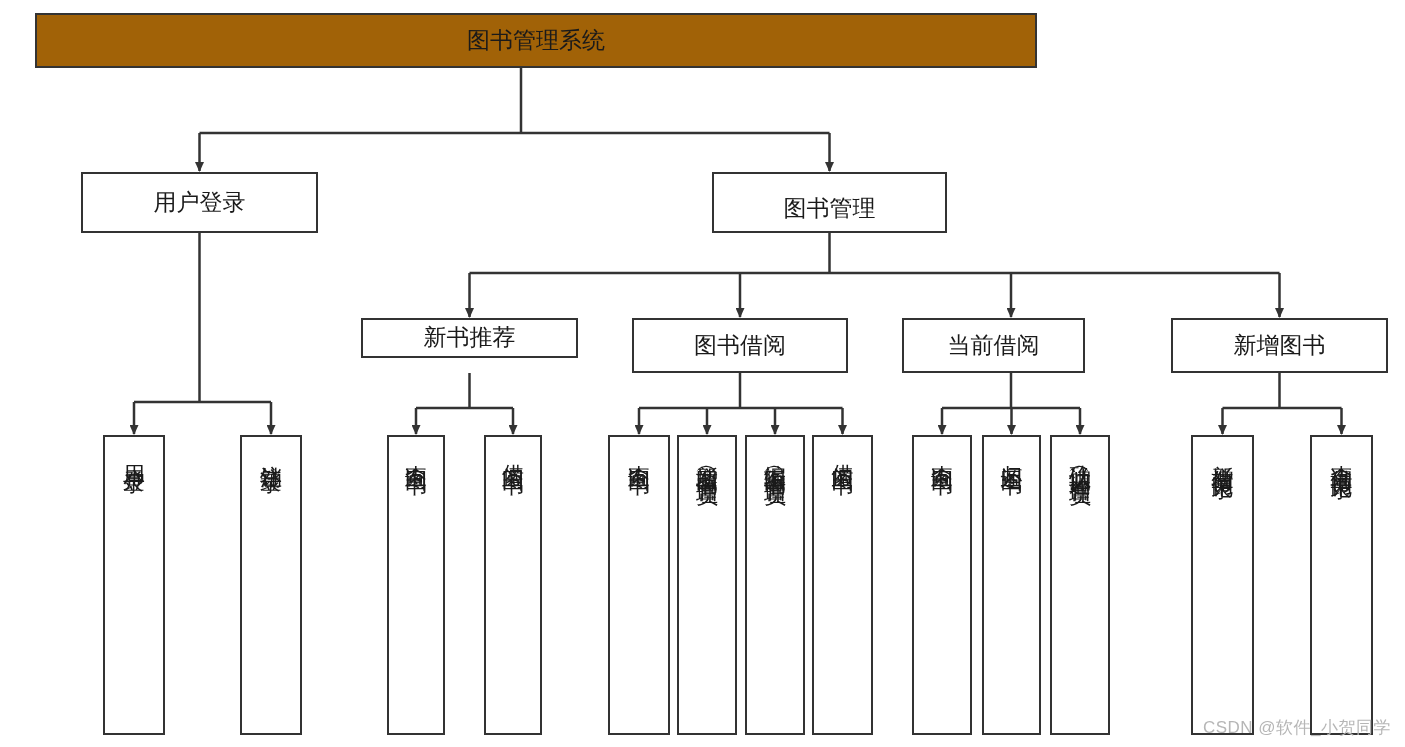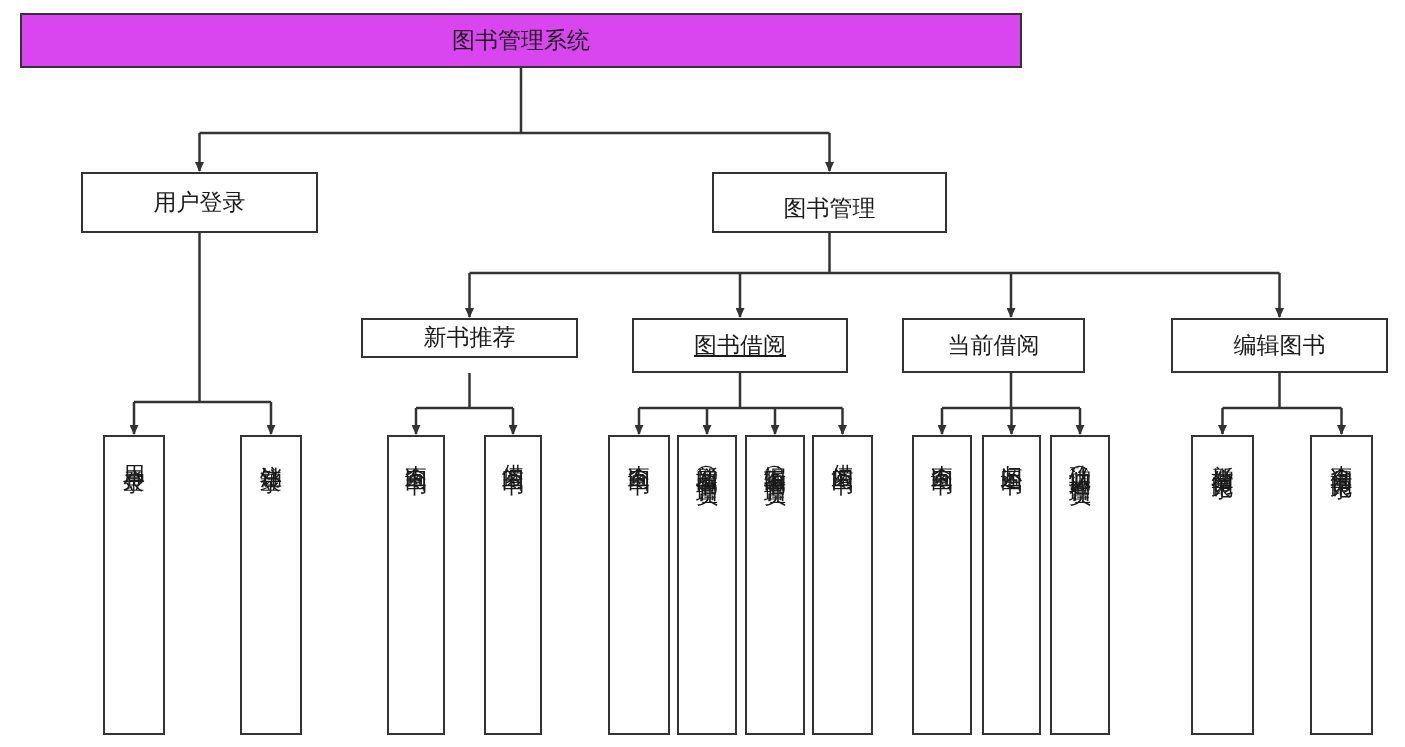--- a/index.html
+++ b/index.html
@@ -112,40 +112,40 @@
         <line x1="1011.5" y1="408" x2="1011.5" y2="434" stroke="#333333" stroke-width="2.5" marker-end="url(#arrowhead)"></line>
         <line x1="1080" y1="408" x2="1080" y2="434" stroke="#333333" stroke-width="2.5" marker-end="url(#arrowhead)"></line>
         <line x1="1279.5" y1="373" x2="1279.5" y2="408" stroke="#333333" stroke-width="2.5"></line>
         <line x1="1222.5" y1="408" x2="1341.5" y2="408" stroke="#333333" stroke-width="2.5"></line>
         <line x1="1222.5" y1="408" x2="1222.5" y2="434" stroke="#333333" stroke-width="2.5" marker-end="url(#arrowhead)"></line>
         <line x1="1341.5" y1="408" x2="1341.5" y2="434" stroke="#333333" stroke-width="2.5" marker-end="url(#arrowhead)"></line>
       </g>
   </svg>
 
   <div id="node-layer">
-      <div class="node horizontal root" style="left: 20px; top: 13px; width: 1002px; height: 55px; border-color: rgb(51, 51, 51); background: #d946ef;">
+      <div class="node horizontal root" style="left: 35px; top: 13px; width: 1002px; height: 55px; border-color: rgb(51, 51, 51); background: #a16207;">
         <span class="node-label" style="color: rgb(26, 26, 26);">图书管理系统</span>
       </div>
       <div class="node horizontal" style="left: 81px; top: 172px; width: 237px; height: 61px; border-color: rgb(51, 51, 51); background: rgb(255, 255, 255);">
         <span class="node-label" style="color: rgb(26, 26, 26);">用户登录</span>
       </div>
       <div class="node horizontal" style="left: 712px; top: 172px; width: 235px; height: 61px; border-color: rgb(51, 51, 51); background: rgb(255, 255, 255);">
         <span class="node-label" style="color: rgb(26, 26, 26); margin-top: 12px;">图书管理</span>
       </div>
       <div class="node horizontal" style="left: 361px; top: 318px; width: 217px; height: 40px; border-color: rgb(51, 51, 51); background: rgb(255, 255, 255);">
         <span class="node-label" style="color: rgb(26, 26, 26);">新书推荐</span>
       </div>
       <div class="node horizontal" style="left: 632px; top: 318px; width: 216px; height: 55px; border-color: rgb(51, 51, 51); background: rgb(255, 255, 255);">
-        <span class="node-label" style="color: rgb(26, 26, 26); text-decoration: underline;">图书借阅</span>
+        <span class="node-label" style="color: rgb(26, 26, 26);">图书借阅</span>
       </div>
       <div class="node horizontal" style="left: 902px; top: 318px; width: 183px; height: 55px; border-color: rgb(51, 51, 51); background: rgb(255, 255, 255);">
         <span class="node-label" style="color: rgb(26, 26, 26);">当前借阅</span>
       </div>
       <div class="node horizontal" style="left: 1171px; top: 318px; width: 217px; height: 55px; border-color: rgb(51, 51, 51); background: rgb(255, 255, 255);">
-        <span class="node-label" style="color: rgb(26, 26, 26);">编辑图书</span>
+        <span class="node-label" style="color: rgb(26, 26, 26);">新增图书</span>
       </div>
       <div class="node vertical" style="left: 103px; top: 435px; width: 62px; height: 300px; border-color: rgb(51, 51, 51); background: rgb(255, 255, 255);">
         <span class="node-label" style="color: rgb(26, 26, 26);">用户登录</span>
       </div>
       <div class="node vertical" style="left: 240px; top: 435px; width: 62px; height: 300px; border-color: rgb(51, 51, 51); background: rgb(255, 255, 255);">
         <span class="node-label" style="color: rgb(26, 26, 26);">注销登录</span>
       </div>
       <div class="node vertical" style="left: 387px; top: 435px; width: 58px; height: 300px; border-color: rgb(51, 51, 51); background: rgb(255, 255, 255);">
         <span class="node-label" style="color: rgb(26, 26, 26);">查询图书</span>
       </div>
@@ -174,13 +174,14 @@
         <span class="node-label" style="color: rgb(26, 26, 26);">确认归还（管理员）</span>
       </div>
       <div class="node vertical" style="left: 1191px; top: 435px; width: 63px; height: 300px; border-color: rgb(51, 51, 51); background: rgb(255, 255, 255);">
         <span class="node-label" style="color: rgb(26, 26, 26);">新增借阅记录</span>
       </div>
       <div class="node vertical" style="left: 1310px; top: 435px; width: 63px; height: 300px; border-color: rgb(51, 51, 51); background: rgb(255, 255, 255);">
         <span class="node-label" style="color: rgb(26, 26, 26);">查询借阅记录</span>
       </div>
     </div>
 
+  <div class="watermark">CSDN @软件_小贺同学</div>
 </div>
 
 </body></html>

